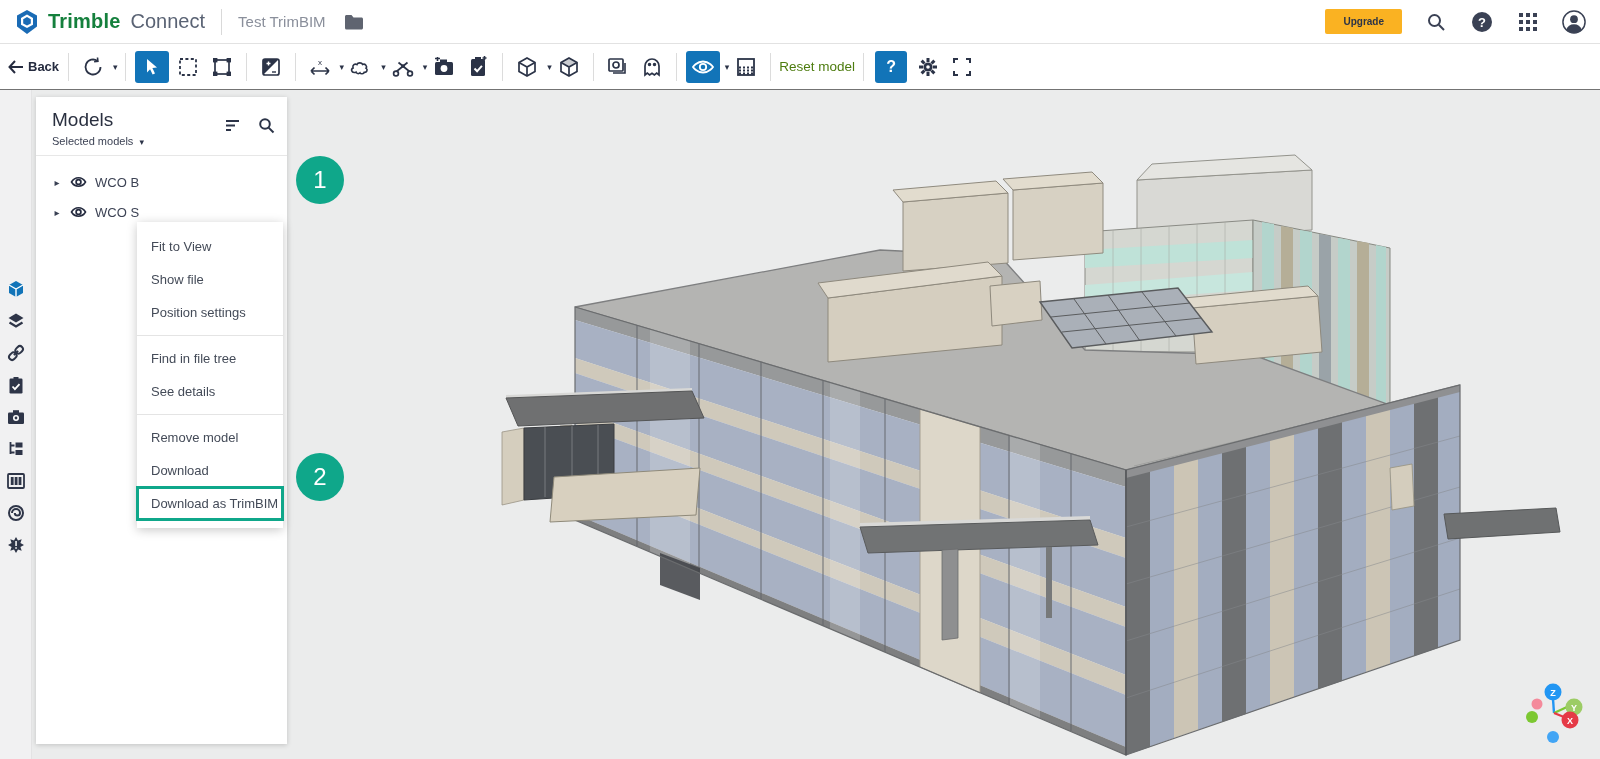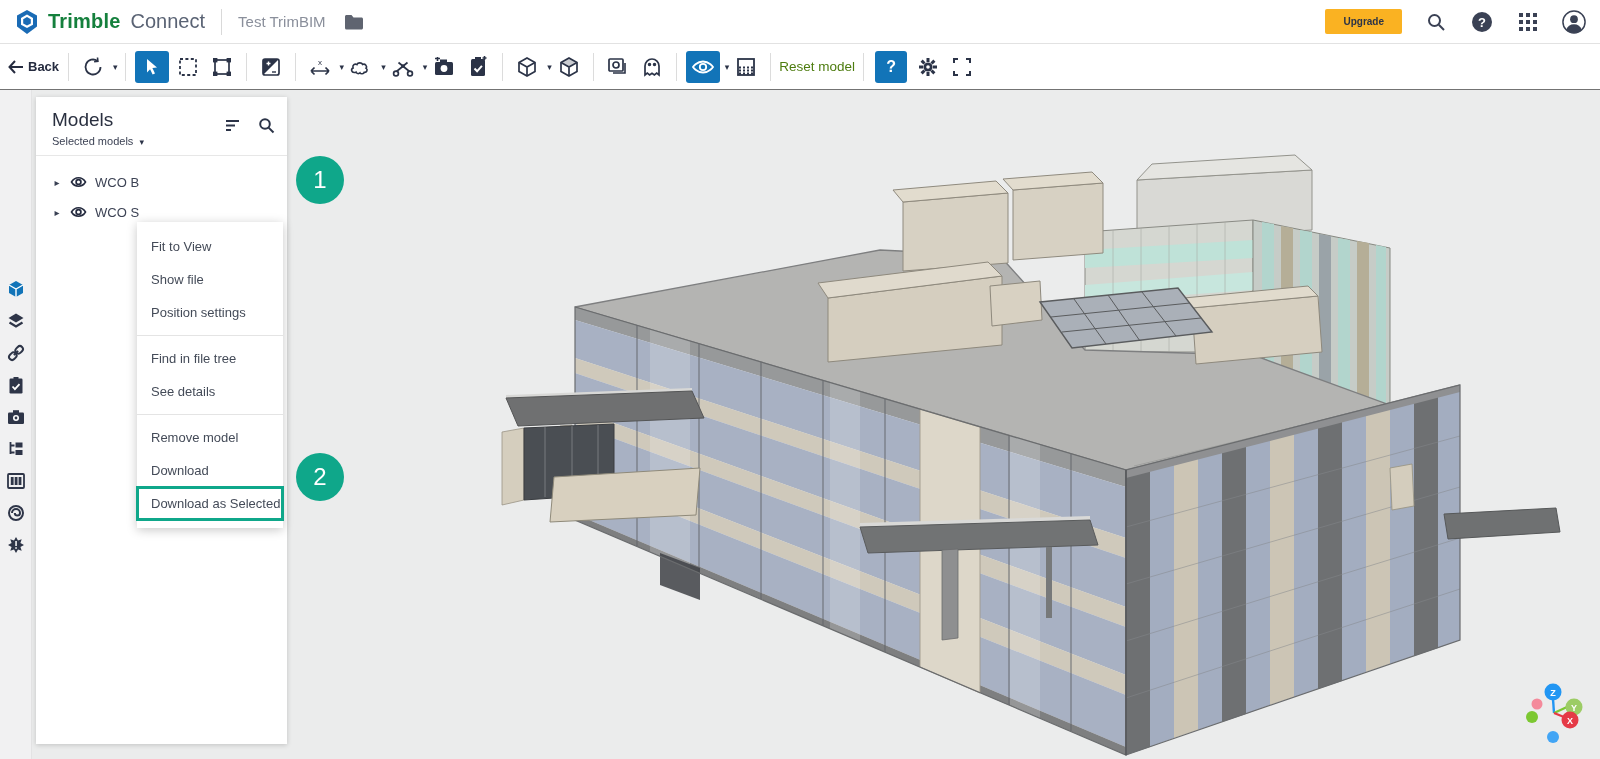--- a/index.html
+++ b/index.html
@@ -551,17 +551,17 @@
 <div class="ctx-menu">
   <div class="menu-item">Fit to View</div>
   <div class="menu-item">Show file</div>
   <div class="menu-item">Position settings</div>
   <div class="menu-divider"></div>
   <div class="menu-item">Find in file tree</div>
   <div class="menu-item">See details</div>
   <div class="menu-divider"></div>
   <div class="menu-item">Remove model</div>
   <div class="menu-item">Download</div>
-  <div class="menu-item highlighted">Download as Selected</div>
+  <div class="menu-item highlighted">Download as TrimBIM</div>
 </div>
 
 <div class="step-badge badge-1">1</div>
 <div class="step-badge badge-2">2</div>
 
 </body></html>

